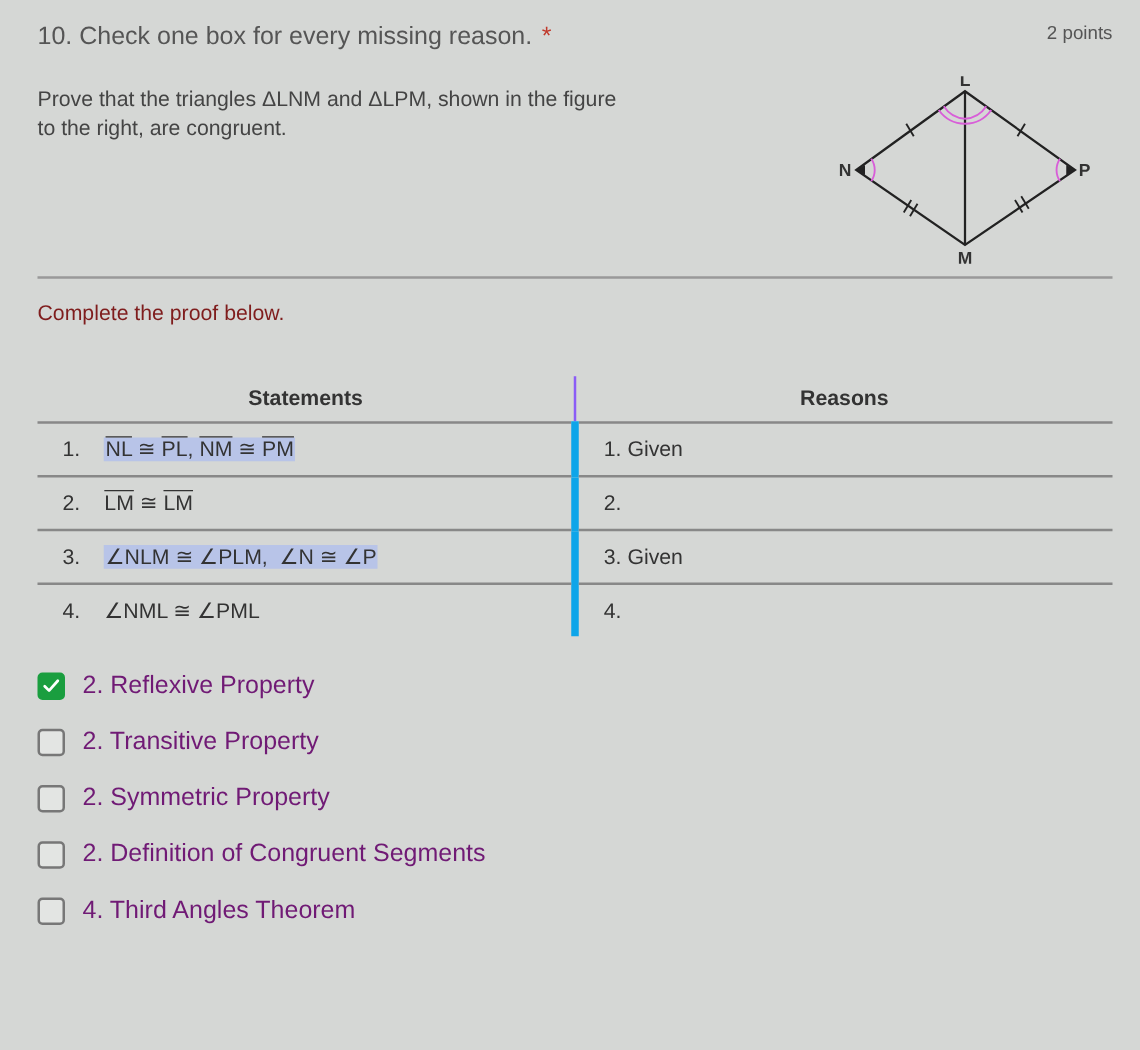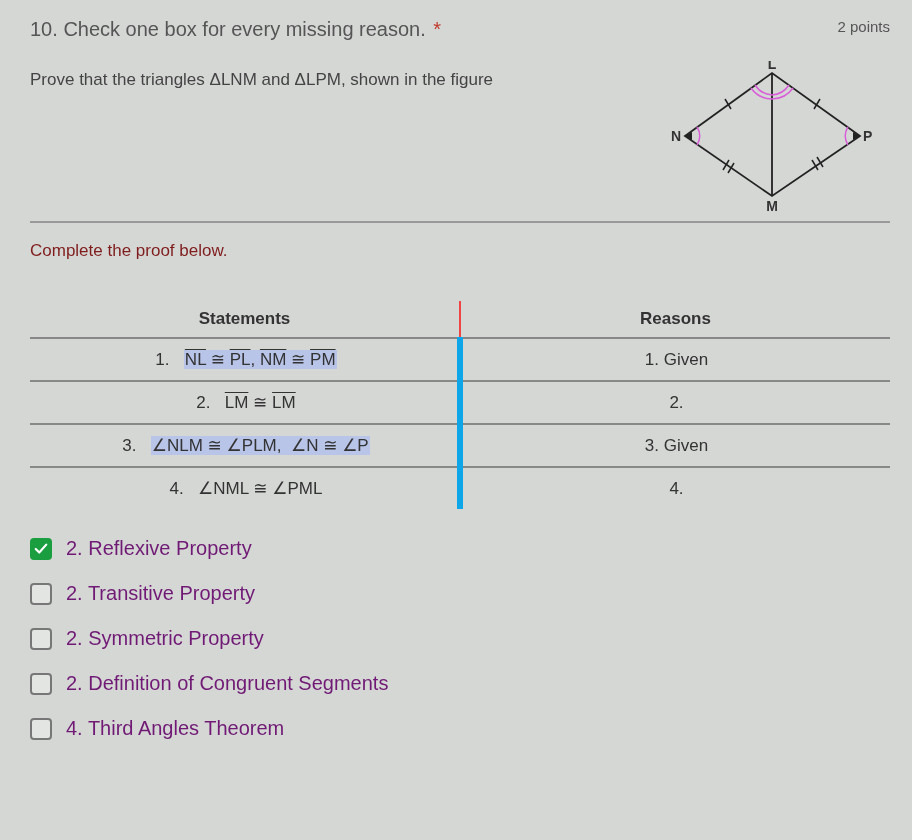--- a/index.html
+++ b/index.html
@@ -71,21 +71,20 @@
 }
 .proof-table th {
   font-weight: bold;
   padding: 8px 4px;
   text-align: center;
   width: 50%;
 }
 .proof-table td {
   padding: 10px 20px;
   border-top: 2px solid #888;
-  text-align: center;
 }
 .proof-table td.reason {
   border-left: 6px solid #0ea5e9;
 }
 .proof-table tr.last td {
   border-bottom: 2px solid #888;
 }
 .highlight {
   background: #b8c4e8;
   padding: 0 1px;
@@ -138,20 +137,21 @@
       <span>10.</span>
       <span>Check one box for every missing reason.</span>
       <span class="asterisk">*</span>
     </div>
     <div class="points">2 points</div>
   </div>
 
   <div class="prompt-block">
     <div class="prompt-text">
       <span>Prove that the triangles ΔLNM and ΔLPM, shown in the figure</span><br>
+      <span>to the right, are congruent.</span>
     </div>
     <div class="figure">
       <svg width="235" height="150" viewBox="0 0 235 150">
 
         <polygon points="30,75 117,12 205,75 117,135" fill="none" stroke="#222" stroke-width="1.8"></polygon>
         <line x1="117" y1="12" x2="117" y2="135" stroke="#222" stroke-width="1.8"></line>
 
         <line x1="70" y1="38" x2="76" y2="48" stroke="#222" stroke-width="1.5"></line>
         <line x1="159" y1="48" x2="165" y2="38" stroke="#222" stroke-width="1.5"></line>
         <line x1="68" y1="109" x2="74" y2="99" stroke="#222" stroke-width="1.5"></line>
@@ -179,21 +179,21 @@
   </div>
 
   <hr class="hr-line">
 
   <div class="complete-text">Complete the proof below.</div>
 
   <table class="proof-table">
     <thead>
       <tr>
         <th>Statements</th>
-        <th style="border-left:2px solid #ef4444;">Reasons</th>
+        <th style="border-left:2px solid #8b5cf6;">Reasons</th>
       </tr>
     </thead>
     <tbody id="proof-body">
         <tr>
           <td><span style="display:inline-block;min-width:24px;">1.</span> &nbsp;<span class="highlight"><span class="overline">NL</span> ≅ <span class="overline">PL</span>, <span class="overline">NM</span> ≅ <span class="overline">PM</span></span></td>
           <td class="reason">1. Given</td>
         </tr>
         <tr>
           <td><span style="display:inline-block;min-width:24px;">2.</span> &nbsp;<span class="overline">LM</span> ≅ <span class="overline">LM</span></td>
           <td class="reason">2.</td>

